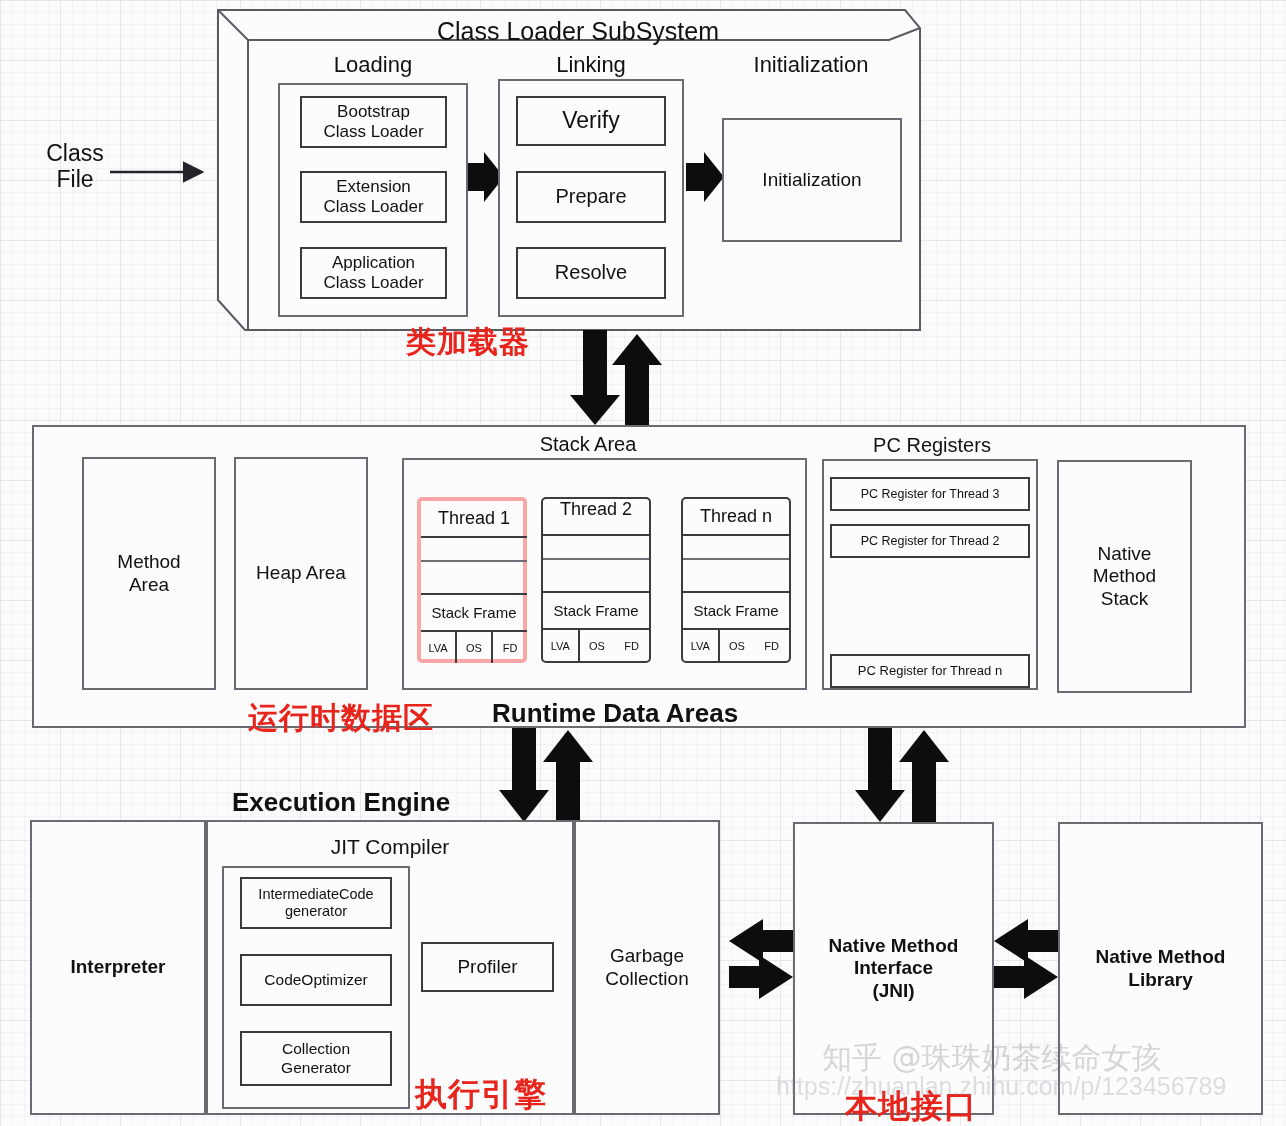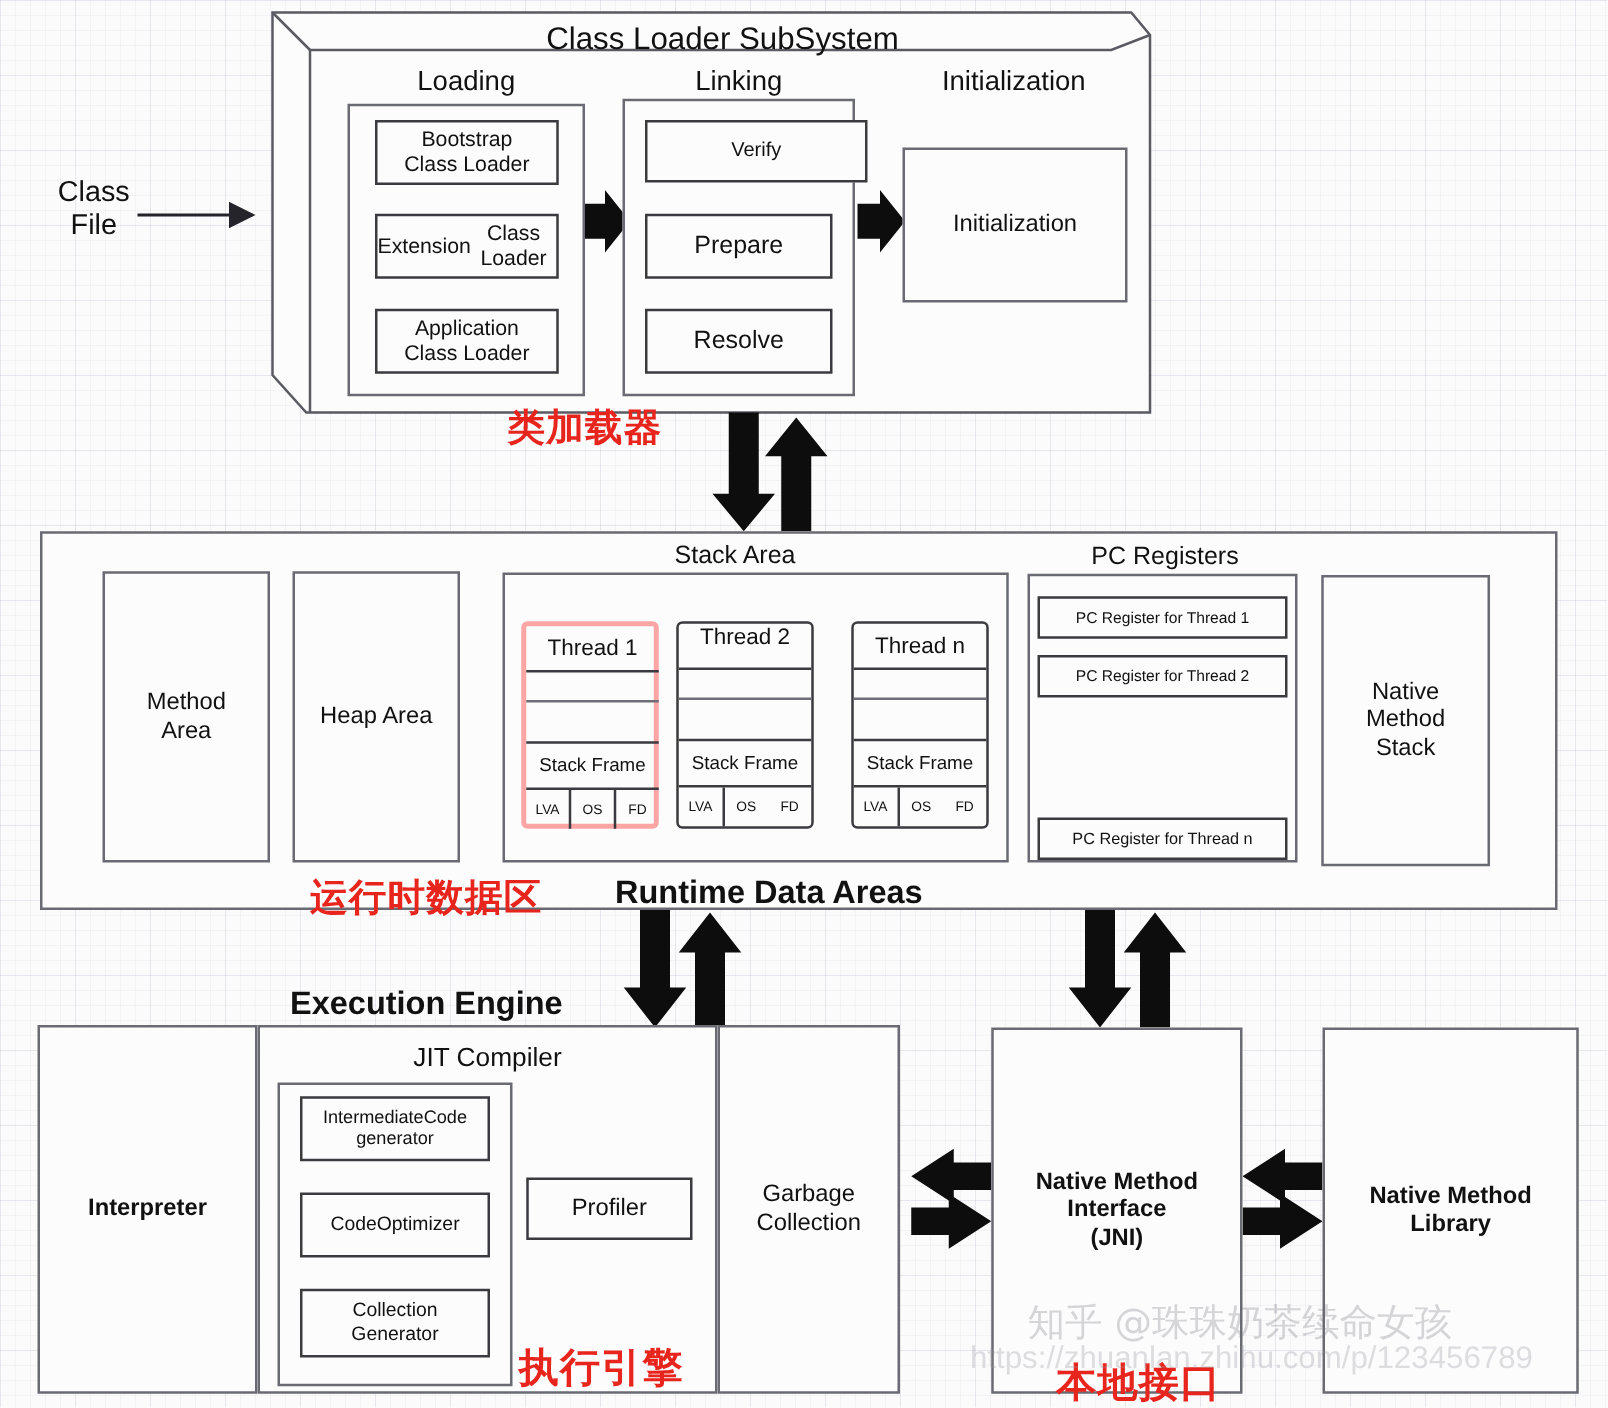--- a/index.html
+++ b/index.html
@@ -108,31 +108,31 @@
 
 <div class="lbl" style="left:278px;top:52px;width:190px;font-size:22px;">Loading</div>
 <div class="lbl" style="left:496px;top:52px;width:190px;font-size:22px;">Linking</div>
 <div class="lbl" style="left:716px;top:52px;width:190px;font-size:22px;">Initialization</div>
 
 <div class="bx grey" style="left:278px;top:83px;width:190px;height:234px;display:block;"></div>
 <div class="bx" style="left:300px;top:96px;width:147px;height:52px;flex-direction:column;font-size:17px;text-align:center;">
   <span>Bootstrap</span>
   <span>Class Loader</span>
 </div>
-<div class="bx" style="left:300px;top:171px;width:147px;height:52px;flex-direction:row;font-size:17px;">
+<div class="bx" style="left:300px;top:171px;width:147px;height:52px;flex-direction:column;font-size:17px;">
   <span>Extension</span>
   <span>Class Loader</span>
 </div>
 <div class="bx" style="left:300px;top:247px;width:147px;height:52px;flex-direction:column;font-size:17px;">
   <span>Application</span>
   <span>Class Loader</span>
 </div>
 
 <div class="bx grey" style="left:498px;top:79px;width:186px;height:238px;display:block;"></div>
-<div class="bx" style="left:516px;top:96px;width:178px;height:50px;font-size:16px;">
+<div class="bx" style="left:516px;top:96px;width:150px;height:50px;font-size:23px;">
     <span>Verify</span>
   </div>
 <div class="bx" style="left:516px;top:171px;width:150px;height:52px;font-size:20px;">
     <span>Prepare</span>
   </div>
 <div class="bx" style="left:516px;top:247px;width:150px;height:52px;font-size:20px;">
     <span>Resolve</span>
   </div>
 
 <div class="bx grey" style="left:722px;top:118px;width:180px;height:124px;font-size:19px;">
@@ -203,21 +203,21 @@
   <div class="abs" style="left:0;top:131px;width:106px;height:31px;display:flex;">
     <span style="flex:1;border-right:2px solid #3a3a3f;display:flex;align-items:center;justify-content:center;font-size:11px;">LVA</span>
     <span style="flex:1;display:flex;align-items:center;justify-content:center;font-size:11px;">OS</span>
     <span style="flex:1;display:flex;align-items:center;justify-content:center;font-size:11px;">FD</span>
   </div>
 </div>
 
 <div class="lbl" style="left:812px;top:434px;width:240px;font-size:20px;">PC Registers</div>
 <div class="bx grey" style="left:822px;top:459px;width:216px;height:231px;display:block;"></div>
 <div class="bx" style="left:830px;top:477px;width:200px;height:34px;font-size:12.5px;border-width:2px;">
-    <span>PC Register for Thread 1</span>
+    <span>PC Register for Thread 3</span>
   </div>
 <div class="bx" style="left:830px;top:524px;width:200px;height:34px;font-size:12.5px;border-width:2px;">
     <span>PC Register for Thread 2</span>
   </div>
 <div class="bx" style="left:830px;top:654px;width:200px;height:34px;font-size:13px;border-width:2px;">
     <span>PC Register for Thread n</span>
   </div>
 
 <div class="bx grey" style="left:1057px;top:460px;width:135px;height:233px;flex-direction:column;font-size:19px;">
   <span>Native</span>

